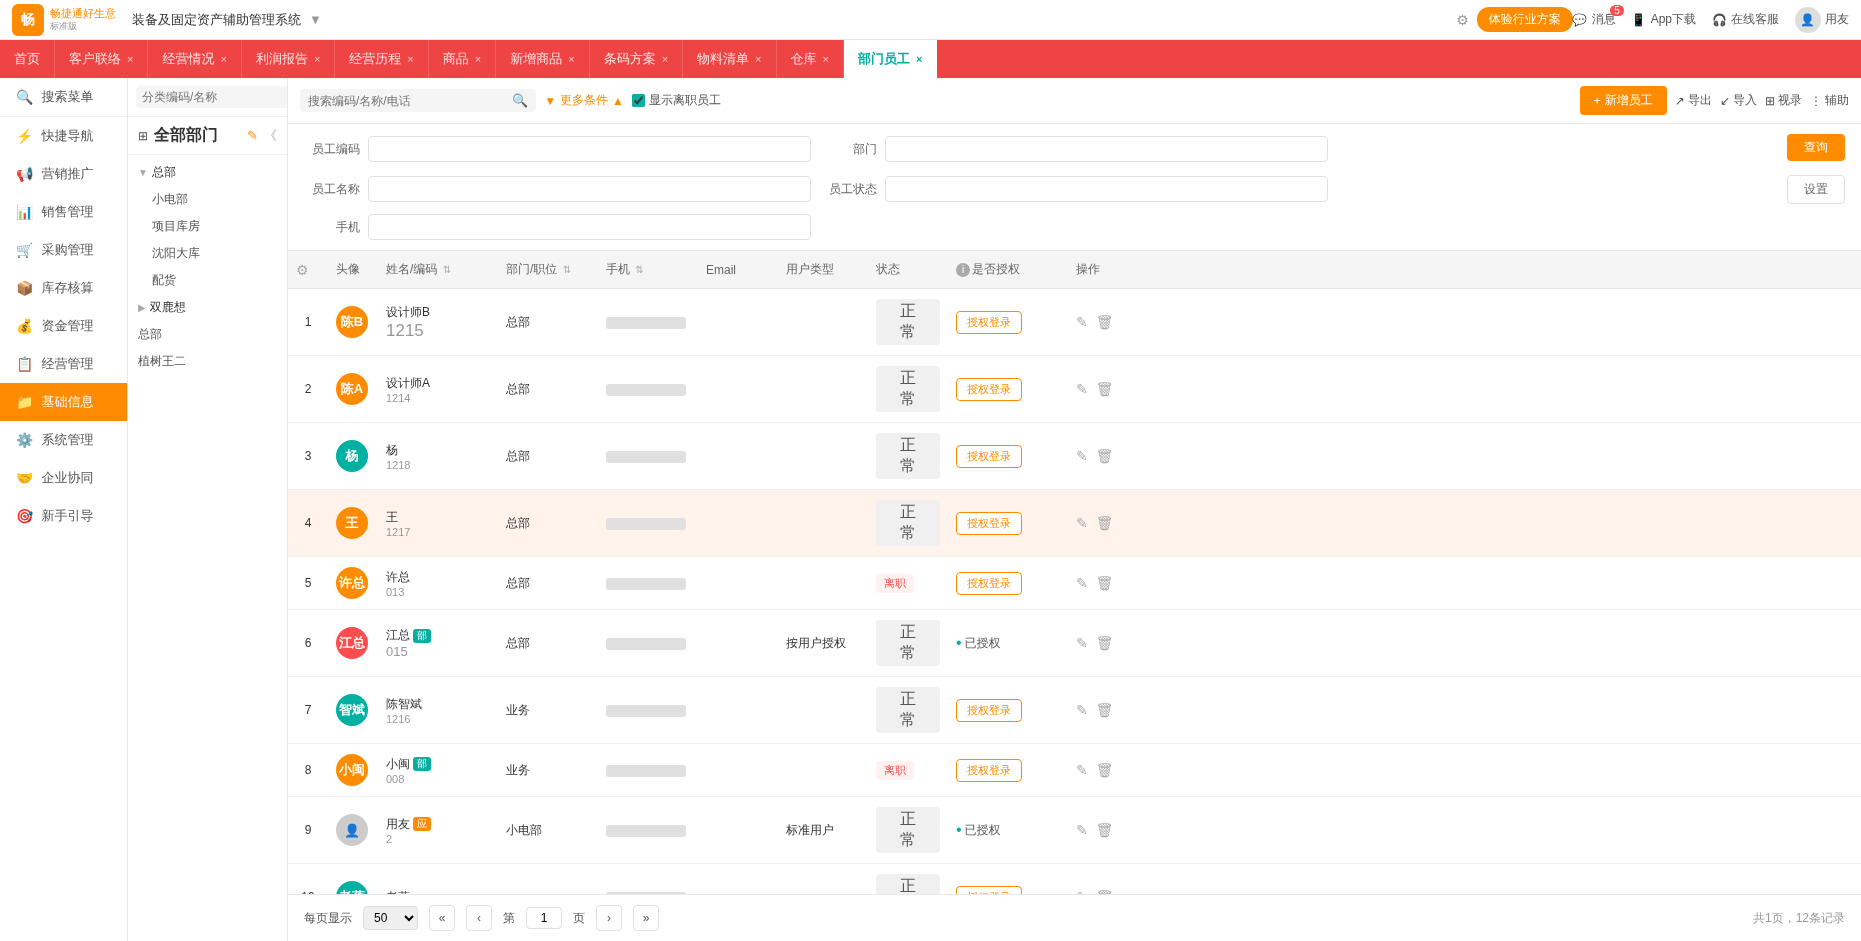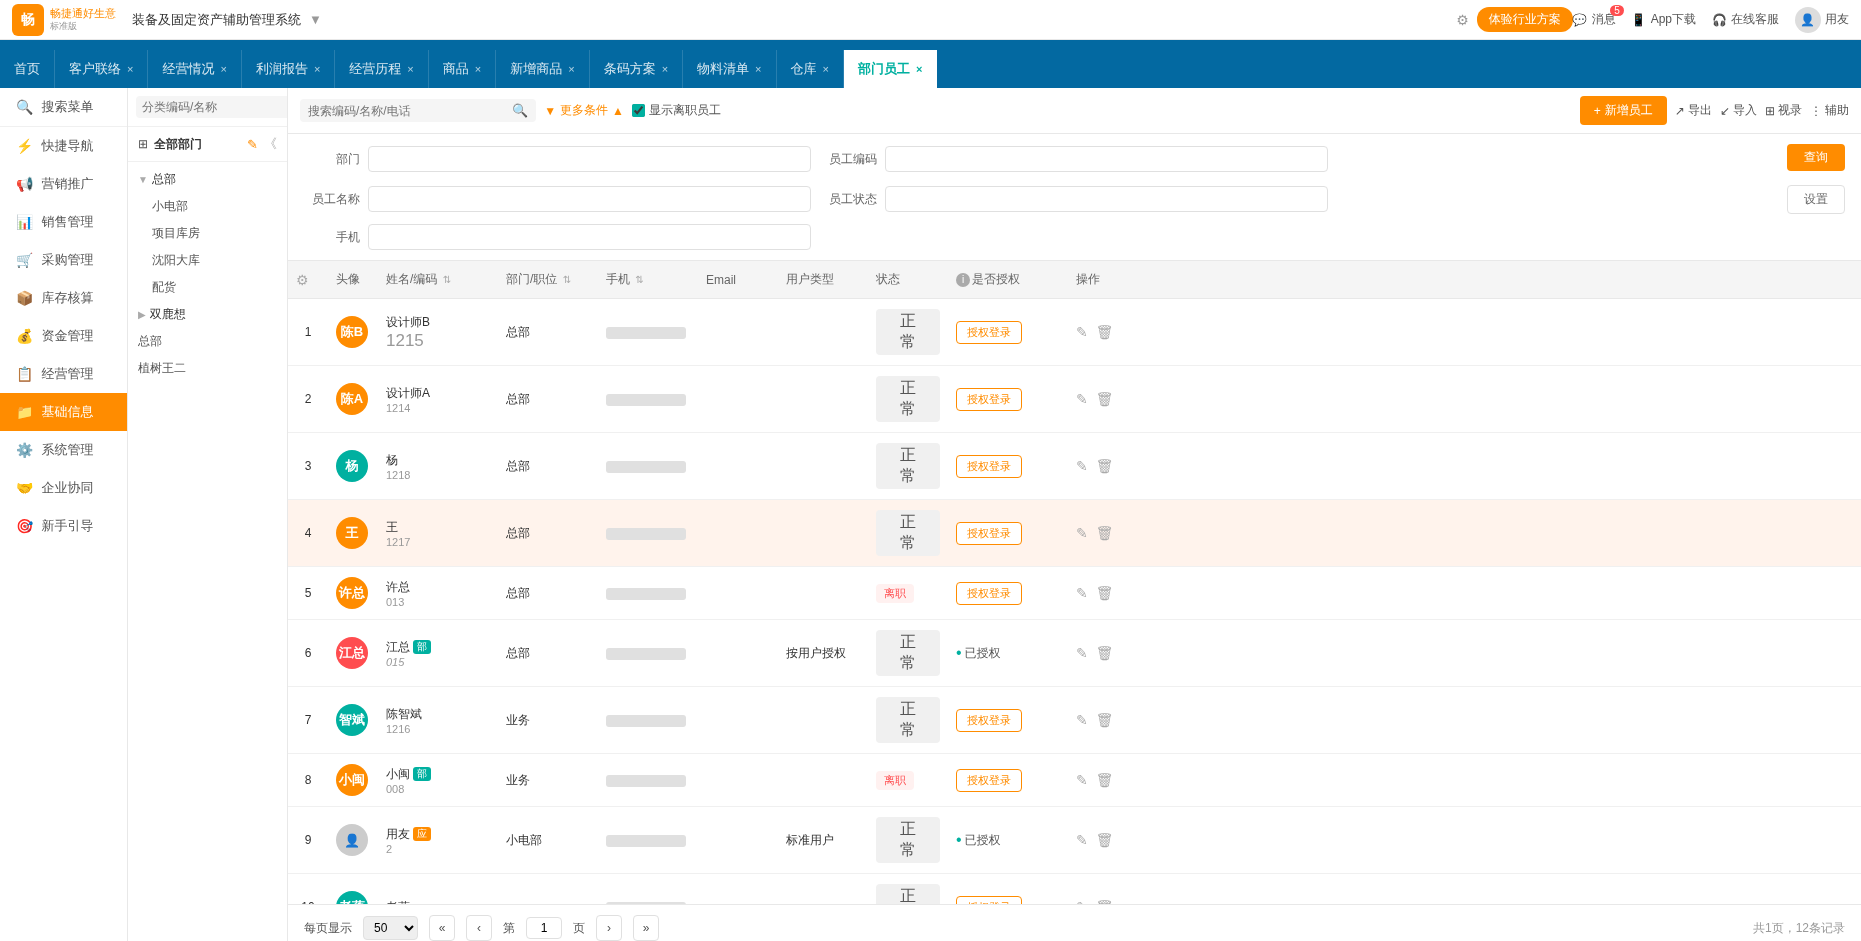--- a/index.html
+++ b/index.html
@@ -15,21 +15,21 @@
     .system-title span { font-size: 13px; }
     .title-arrow { color: #999; font-size: 10px; }
     .gear-btn { background: none; border: none; cursor: pointer; color: #999; font-size: 14px; margin-right: 8px; }
     .trial-btn { background: #ff8c00; color: #fff; border: none; border-radius: 12px; padding: 4px 12px; cursor: pointer; font-size: 12px; }
     .top-right { display: flex; align-items: center; gap: 16px; margin-left: auto; }
     .top-right-item { display: flex; align-items: center; gap: 4px; color: #555; font-size: 12px; cursor: pointer; position: relative; }
     .badge { background: #ff4d4f; color: #fff; border-radius: 8px; padding: 0 4px; font-size: 10px; position: absolute; top: -6px; right: -8px; }
     .avatar { width: 26px; height: 26px; background: #ddd; border-radius: 50%; display: flex; align-items: center; justify-content: center; color: #999; font-size: 12px; }
 
     
-    .nav-tabs { display: flex; align-items: flex-end; background: #0369a1; height: 48px; padding: 0 0 0 0; overflow-x: auto; }
+    .nav-tabs { display: flex; align-items: center; background: #ef4444; height: 38px; padding: 0 0 0 0; overflow-x: auto; }
     .nav-tab { padding: 0 14px; height: 38px; display: flex; align-items: center; color: rgba(255,255,255,0.85); font-size: 13px; cursor: pointer; white-space: nowrap; border-right: 1px solid rgba(255,255,255,0.15); gap: 4px; }
     .nav-tab.active { background: #fff; color: #00b0a0; font-weight: bold; }
     .nav-tab .close-x { font-size: 11px; color: rgba(255,255,255,0.7); margin-left: 2px; }
     .nav-tab.active .close-x { color: #00b0a0; }
 
     
     .main-layout { display: flex; height: calc(100vh - 78px); }
 
     
     .sidebar { width: 128px; background: #fff; border-right: 1px solid #e8e8e8; overflow-y: auto; flex-shrink: 0; }
@@ -42,21 +42,21 @@
     .content { flex: 1; display: flex; flex-direction: column; overflow: hidden; }
 
     
     .content-inner { display: flex; flex: 1; overflow: hidden; }
 
     
     .dept-panel { width: 160px; background: #fff; border-right: 1px solid #e8e8e8; flex-shrink: 0; overflow-y: auto; }
     .dept-search { padding: 8px; display: flex; align-items: center; gap: 4px; border-bottom: 1px solid #f0f0f0; }
     .dept-search input { flex: 1; border: none; outline: none; font-size: 12px; background: #f5f5f5; border-radius: 4px; padding: 4px 6px; }
     .dept-header { display: flex; align-items: center; padding: 8px 10px; gap: 6px; background: #fff; border-bottom: 1px solid #f0f0f0; }
-    .dept-header-title { font-size: 12px; font-weight: bold; color: #333; flex: 1; }
+    .dept-header-title { font-size: 16px; font-weight: bold; color: #333; flex: 1; }
     .dept-edit-icon { color: #ff8c00; cursor: pointer; font-size: 13px; }
     .dept-collapse-icon { color: #aaa; cursor: pointer; font-size: 13px; }
     .dept-tree { padding: 4px 0; }
     .dept-group { font-size: 12px; }
     .dept-group-header { display: flex; align-items: center; gap: 4px; padding: 5px 10px; cursor: pointer; color: #333; }
     .dept-group-header .arrow { color: #aaa; font-size: 10px; }
     .dept-node { padding: 5px 10px 5px 24px; font-size: 12px; color: #555; cursor: pointer; }
 
     
     .main-panel { flex: 1; display: flex; flex-direction: column; overflow: hidden; }
@@ -290,28 +290,28 @@
             </button>
             <button class="icon-btn">
               <span>⋮</span>
               <span>辅助</span>
             </button>
           </div>
         </div>
 
         <div class="filter-panel">
           <div class="filter-row">
+            <label class="filter-label">员工编码</label>
+            <input class="filter-input" type="text" style="">
+          </div>
+          <div class="filter-row">
             <label class="filter-label">部门</label>
             <select class="filter-select">
               <option value=""></option>
             </select>
-          </div>
-          <div class="filter-row">
-            <label class="filter-label">员工编码</label>
-            <input class="filter-input" type="text" style="">
           </div>
           <div style="display:flex; align-items:flex-start; justify-content:flex-end; gap:6px; grid-row: span 2;">
             <div style="display:flex; flex-direction:column; gap:14px;">
               <button class="query-btn">查询</button>
               <button class="setup-btn">设置</button>
             </div>
           </div>
           <div class="filter-row">
             <label class="filter-label">员工名称</label>
             <input class="filter-input" type="text" style="">
@@ -468,21 +468,21 @@
     </div>
                   </td>
                 </tr>
                 <tr>
                   <td style="text-align: center;">6</td>
                   <td>
                     <div class="avatar-circle" style="background: rgb(255, 77, 79);">江总</div>
                   </td>
                   <td>
                     <div style="font-size:12px;color:#333;">江总<span class="dept-badge">部</span></div>
-                    <div style="font-size:11px;color:#999;font-style:italic;">015</div>
+                    <div style="font-size:13px;color:#999;">015</div>
                   </td>
                   <td>总部</td>
                   <td><span class="phone-mask"></span></td>
                   <td></td>
                   <td>按用户授权</td>
                   <td><span class="status-normal">正常</span></td>
                   <td>
                     <span class="auth-granted">已授权</span>
                   </td>
                   <td>

